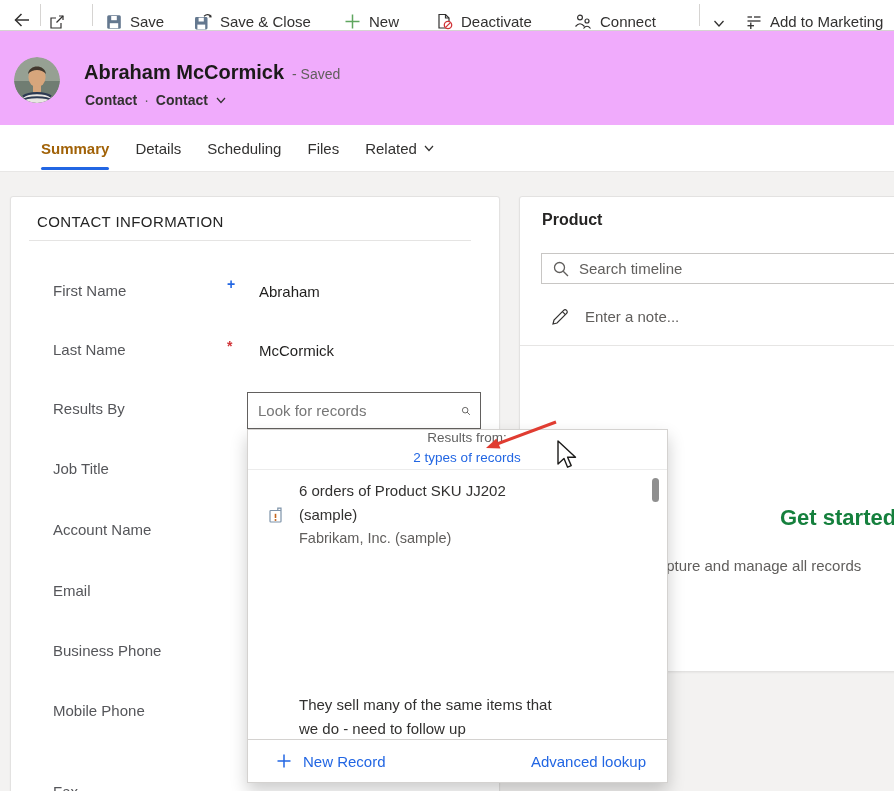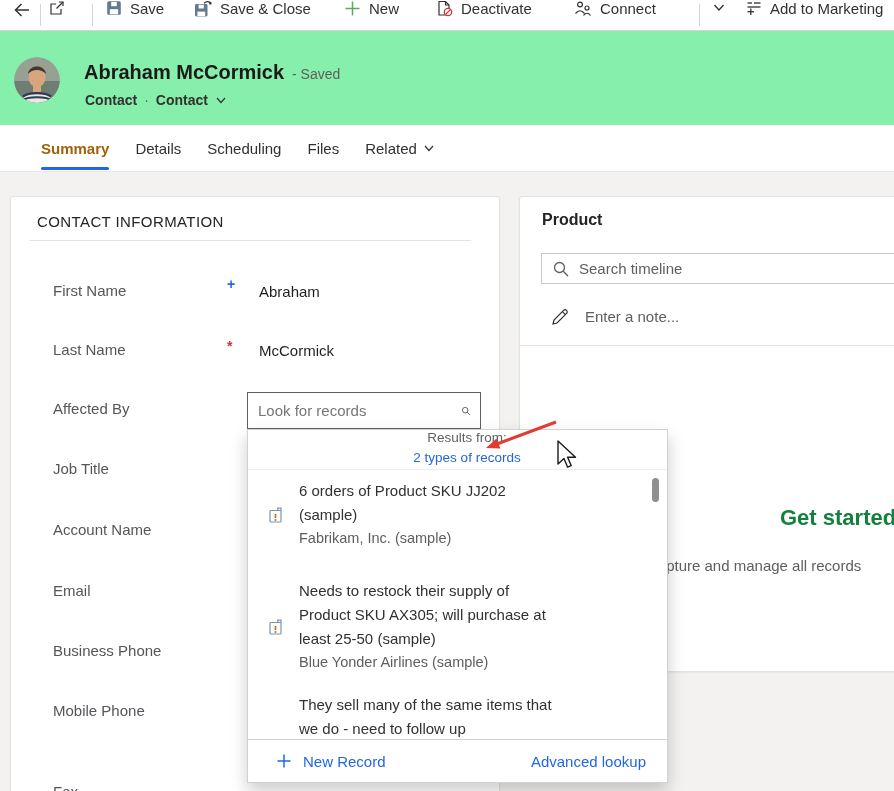--- a/index.html
+++ b/index.html
@@ -6,25 +6,25 @@
   html,body { width:894px; height:791px; overflow:hidden; }
   body {
     font-family:"Liberation Sans","DejaVu Sans",sans-serif;
     background:#f3f2f1; color:#323130; position:relative;
   }
   .abs { position:absolute; }
   svg { display:block; }
 
   
   .cmdbar { left:0; top:0; width:894px; height:31px; background:#fff; border-bottom:1px solid #d6d4d2; z-index:5; }
-  .cmd { position:absolute; top:0; height:30px; display:flex; align-items:flex-start; gap:8px; font-size:15px; color:#323130; cursor:default; white-space:nowrap; }
+  .cmd { position:absolute; top:0; height:30px; display:flex; align-items:flex-end; gap:8px; font-size:15px; color:#323130; cursor:default; white-space:nowrap; }
   .vdiv { position:absolute; top:4px; width:1px; height:22px; background:#d6d4d2; }
 
   
-  .header { left:0; top:31px; width:894px; height:94px; background:#86efac; }
+  .header { left:0; top:31px; width:894px; height:94px; background:#f0abfc; }
   .avatar { left:14px; top:26px; width:46px; height:46px; border-radius:50%; overflow:hidden; }
   .rec-name { left:84px; top:30px; font-size:20px; font-weight:bold; color:#1b1a19; }
   .rec-status { font-size:14px; font-weight:normal; color:#605e5c; margin-left:8px; }
   .rec-sub { left:85px; top:61px; font-size:14px; font-weight:bold; color:#323130; display:flex; align-items:center; gap:7px; }
   .rec-sub .dot { color:#605e5c; font-weight:normal; }
 
   
   .tabs { left:0; top:125px; width:894px; height:47px; background:#fff; border-bottom:1px solid #e8e7e6; display:flex; align-items:center; gap:26px; padding-left:17px; }
   .tab { font-size:15px; color:#323130; position:relative; height:100%; display:flex; align-items:center; gap:6px; cursor:pointer; }
   .tab.active { font-weight:bold; color:#a16207;margin-left:24px; }
@@ -224,21 +224,21 @@
   <div class="card-title-rule"></div>
 
   <div class="f-label" style="top:85px;">First Name</div>
   <div class="f-marker m-rec" style="top:79px;">+</div>
   <div class="f-value" style="top:86px;">Abraham</div>
 
   <div class="f-label" style="top:144px;">Last Name</div>
   <div class="f-marker m-req" style="top:141px;">*</div>
   <div class="f-value" style="top:145px;">McCormick</div>
 
-  <div class="f-label" style="top:203px;">Affected By</div>
+  <div class="f-label" style="top:203px;">Results By</div>
   <div class="f-label" style="top:263px;">Job Title</div>
   <div class="f-label" style="top:324px;">Account Name</div>
   <div class="f-label" style="top:385px;">Email</div>
   <div class="f-label" style="top:445px;">Business Phone</div>
   <div class="f-label" style="top:505px;">Mobile Phone</div>
   <div class="f-label" style="top:586px;text-align:right;">Fax</div>
 </div>
 
 <div class="abs lookup-layer">
   <div class="lookup-input-wrap">
@@ -262,32 +262,20 @@
             <path d="M10.8,4.5 V2.2 H14 V4.8" fill="none" stroke="#7E93A9" stroke-width="1.2"></path>
             <line x1="8.5" y1="7.8" x2="8.5" y2="12" stroke="#C4641D" stroke-width="1.6"></line>
             <circle cx="8.5" cy="13.9" r="1" fill="#C4641D"></circle>
           </svg>
         <div>
           <div class="fly-text">6 orders of Product SKU JJ202 (sample)</div>
           <div class="fly-sub">Fabrikam, Inc. (sample)</div>
         </div>
       </div>
 
-      <div class="fly-item" style="top:108px;">
-        <svg width="18" height="18" viewBox="0 0 18 18">
-            <rect x="3" y="4.5" width="11" height="11.5" rx="0.8" fill="#fff" stroke="#7E93A9" stroke-width="1.2"></rect>
-            <path d="M10.8,4.5 V2.2 H14 V4.8" fill="none" stroke="#7E93A9" stroke-width="1.2"></path>
-            <line x1="8.5" y1="7.8" x2="8.5" y2="12" stroke="#C4641D" stroke-width="1.6"></line>
-            <circle cx="8.5" cy="13.9" r="1" fill="#C4641D"></circle>
-          </svg>
-        <div>
-          <div class="fly-text">Needs to restock their supply of Product SKU AX305; will purchase at least 25-50 (sample)</div>
-          <div class="fly-sub">Blue Yonder Airlines (sample)</div>
-        </div>
-      </div>
 
       <div class="fly-item" style="top:222px;">
         <div style="width:18px;"></div>
         <div>
           <div class="fly-text">They sell many of the same items that we do - need to follow up</div>
         </div>
       </div>
 
       <div class="fly-thumb"></div>
     </div>

